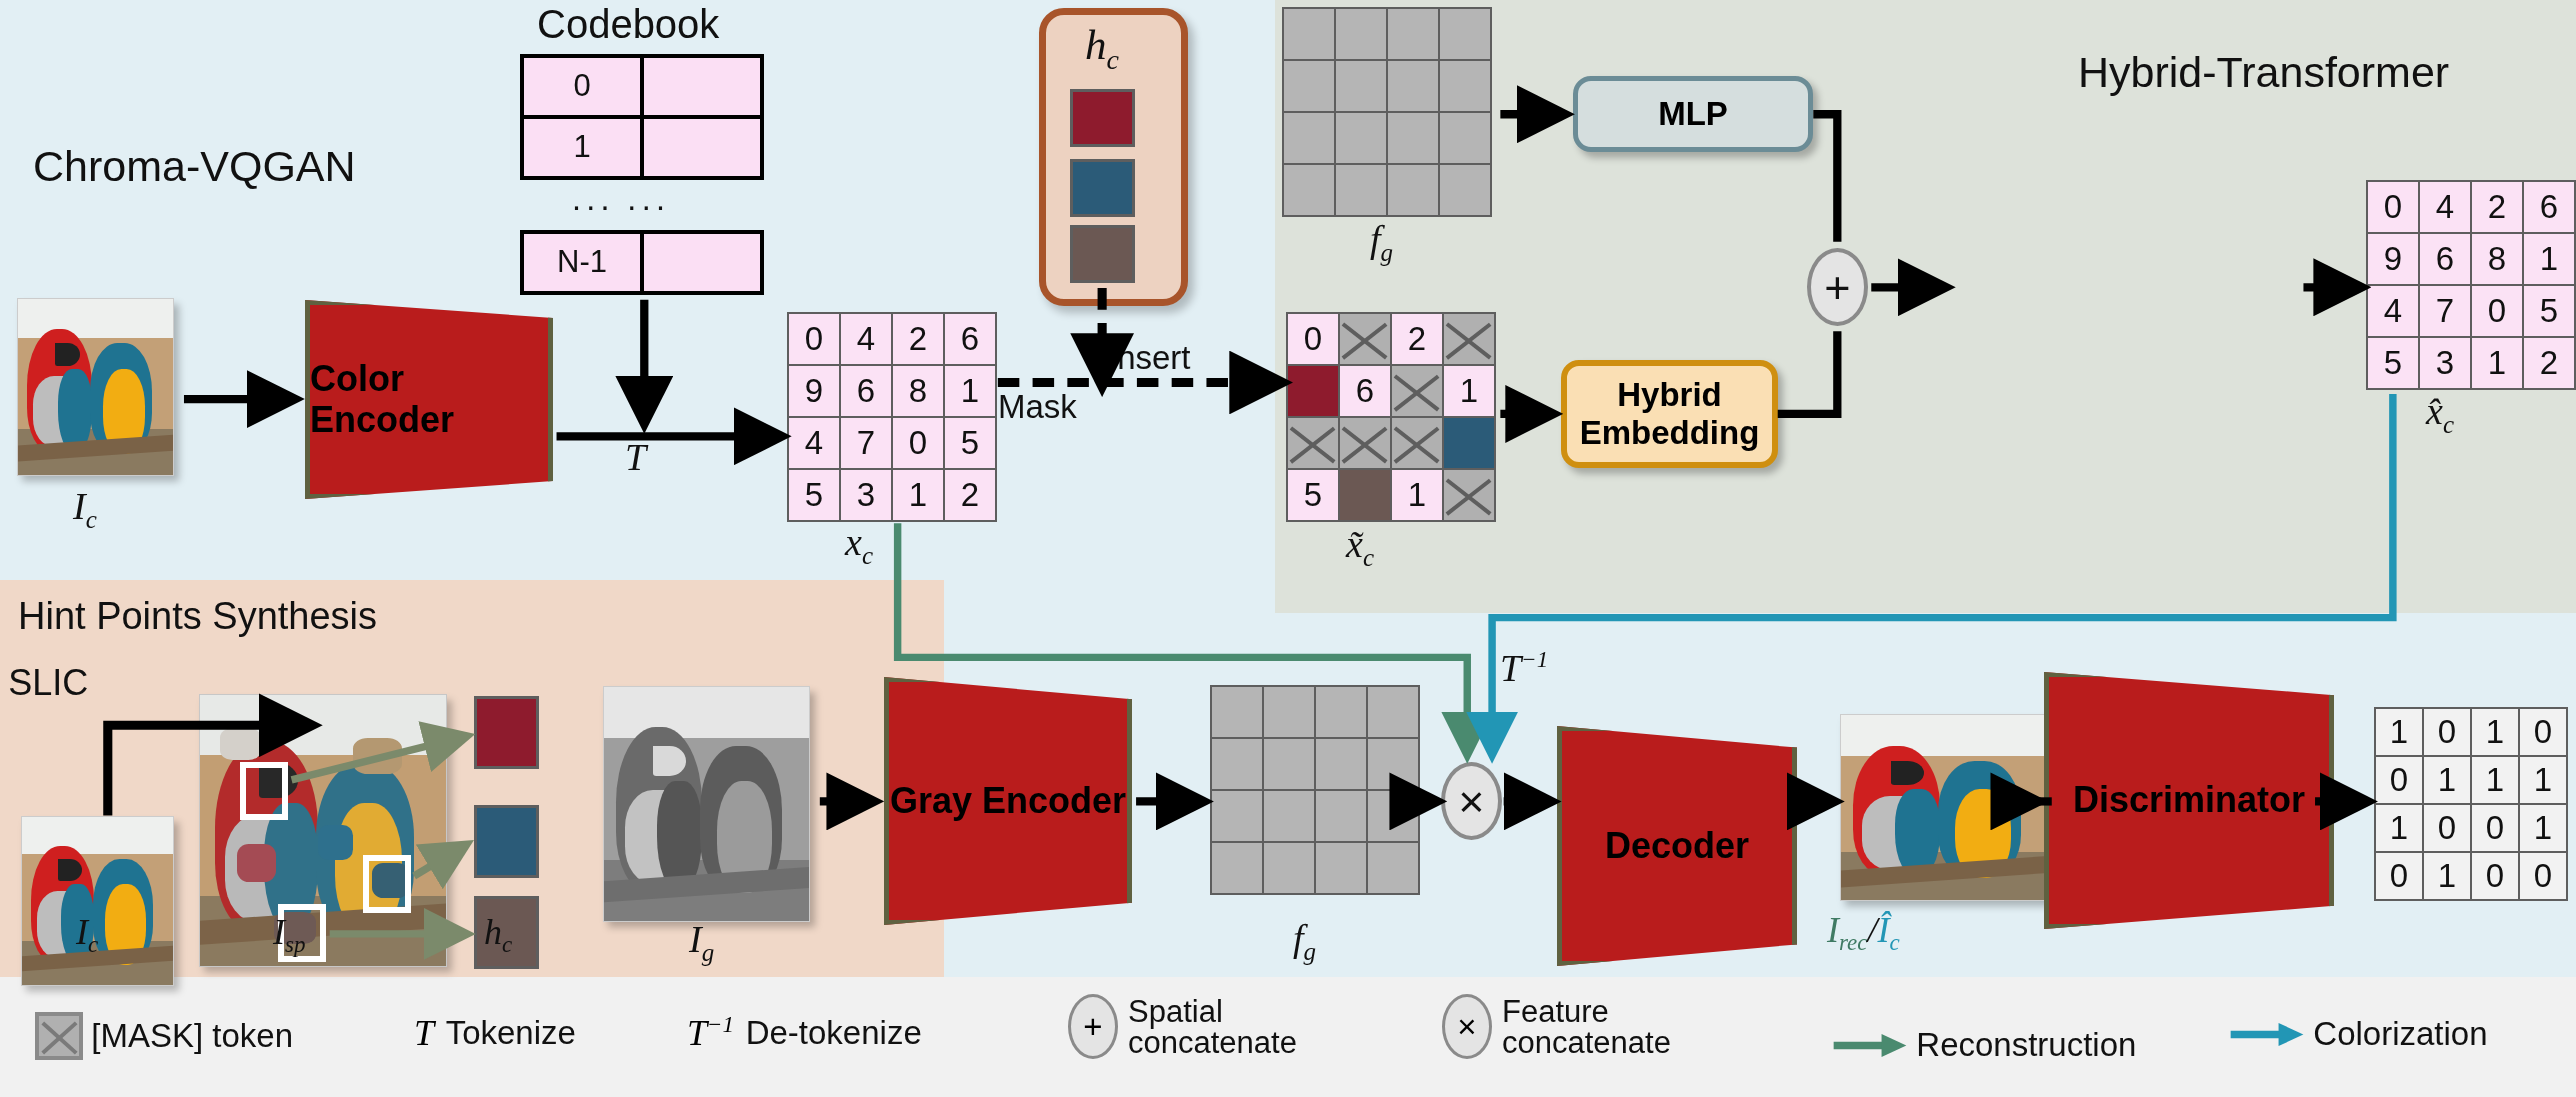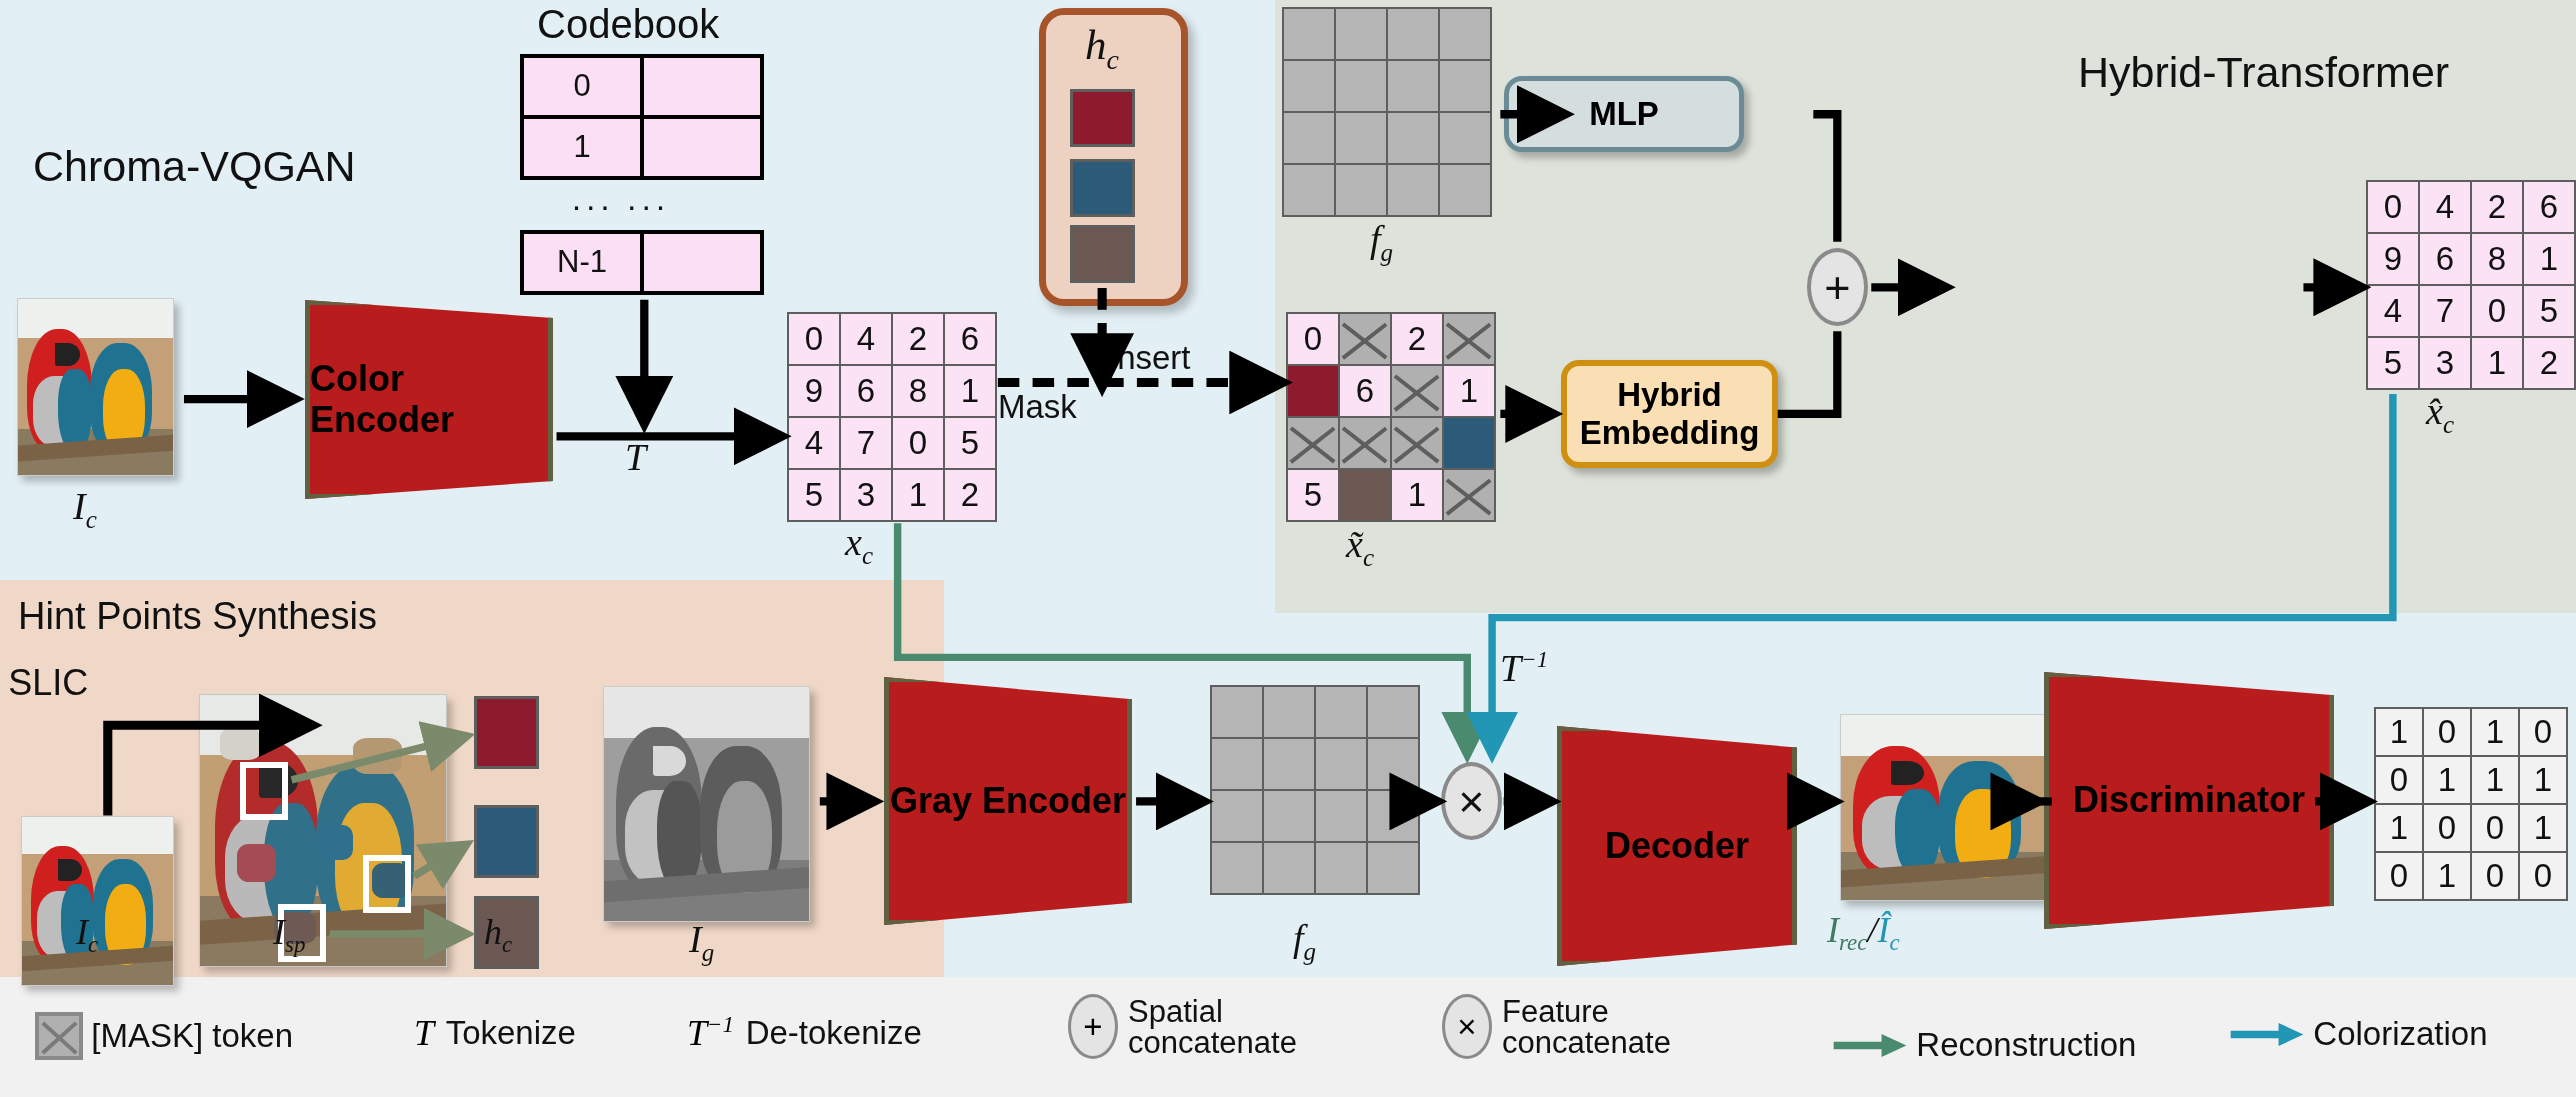--- a/index.html
+++ b/index.html
@@ -277,21 +277,21 @@
       <div class="cell c-blue"></div>
       <div class="cell">5</div>
       <div class="cell c-brown"></div>
       <div class="cell">1</div>
       <div class="cell mask"></div>
     </div>
   <div class="sublabel" style="left:1346px; top:522px;">
     <span>x̃</span><sub style="font-size:25px;">c</sub>
   </div>
 
-  <div class="rbox" id="mlp-box" style="left:1504px; top:76px; width:240px; height:76px;">
+  <div class="rbox" id="mlp-box" style="left:1573px; top:76px; width:240px; height:76px;">
     <span>MLP</span>
   </div>
 
   <div class="rbox" id="hybrid-embed-box" style="left:1561px; top:360px; width:217px; height:108px;">
     <span>Hybrid Embedding</span>
   </div>
 
   <div class="opnode" style="left:1807px; top:248px; width:61px; height:78px;">+</div>
 
 

